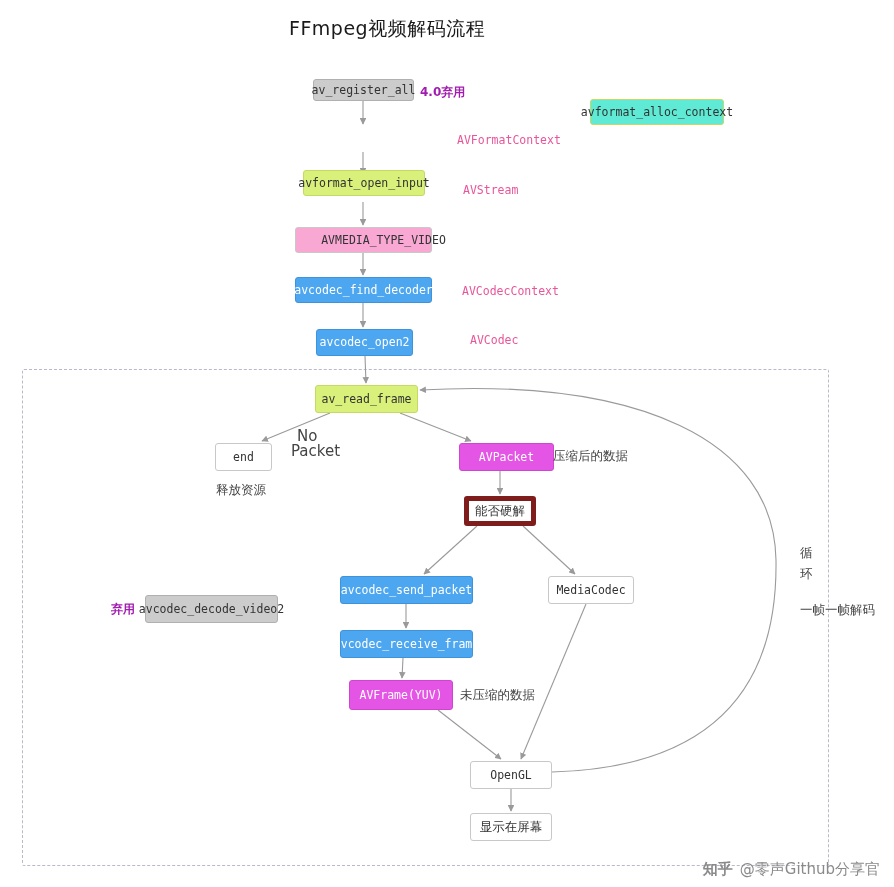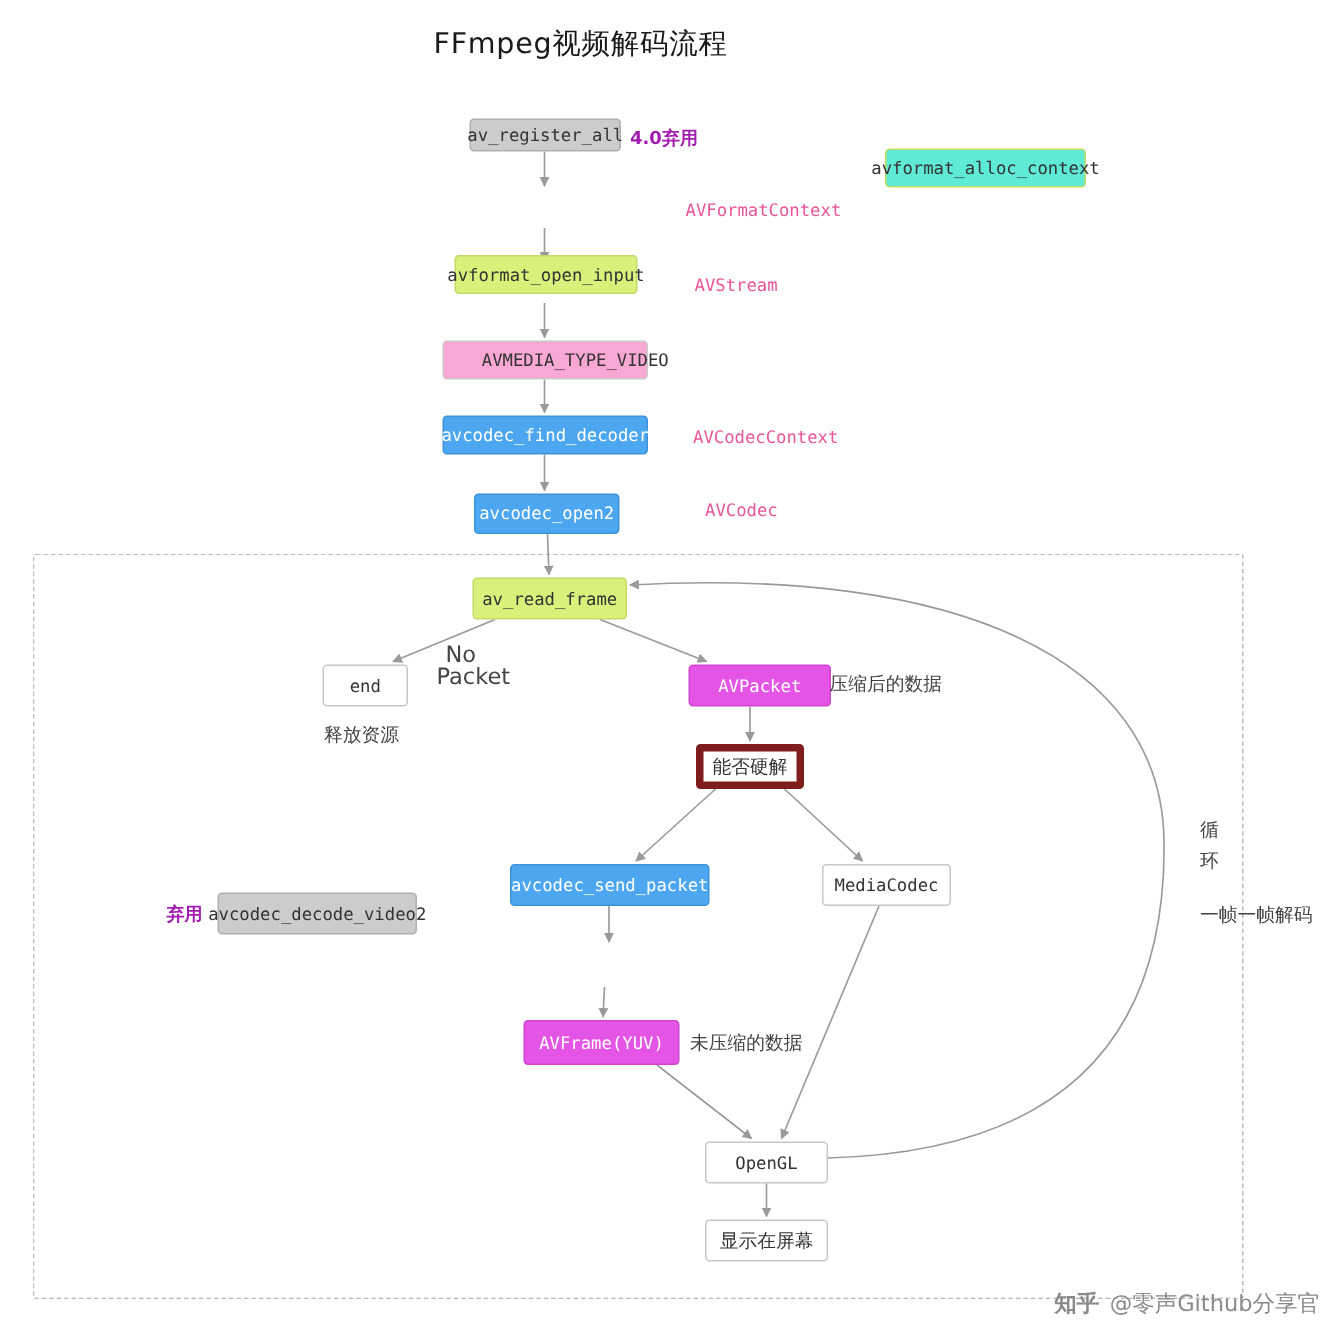--- a/index.html
+++ b/index.html
@@ -211,20 +211,23 @@
   </div>
 
   <div class="node" style="left:548px; top:576px; width:86px; height:28px; background:#ffffff; border:1px solid #c8c8c8;">
     <span>MediaCodec</span>
   </div>
 
   <div class="node" style="left:145px; top:595px; width:133px; height:28px; background:#cccccc; border:1px solid #b0b0b0;">
     <span>avcodec_decode_video2</span>
   </div>
 
+  <div class="node" style="left:340px; top:630px; width:133px; height:28px; background:#4da6f0; border:1px solid #3f93da; color:#ffffff;">
+    <span>avcodec_receive_frame</span>
+  </div>
 
   <div class="node" style="left:349px; top:680px; width:104px; height:30px; background:#e555e5; border:1px solid #cf45cf; color:#ffffff;">
     <span>AVFrame(YUV)</span>
   </div>
 
   <div class="node" style="left:470px; top:761px; width:82px; height:28px; background:#ffffff; border:1px solid #c8c8c8;">
     <span>OpenGL</span>
   </div>
 
   <div class="node cjk" style="left:470px; top:813px; width:82px; height:28px; background:#ffffff; border:1px solid #c8c8c8;">

